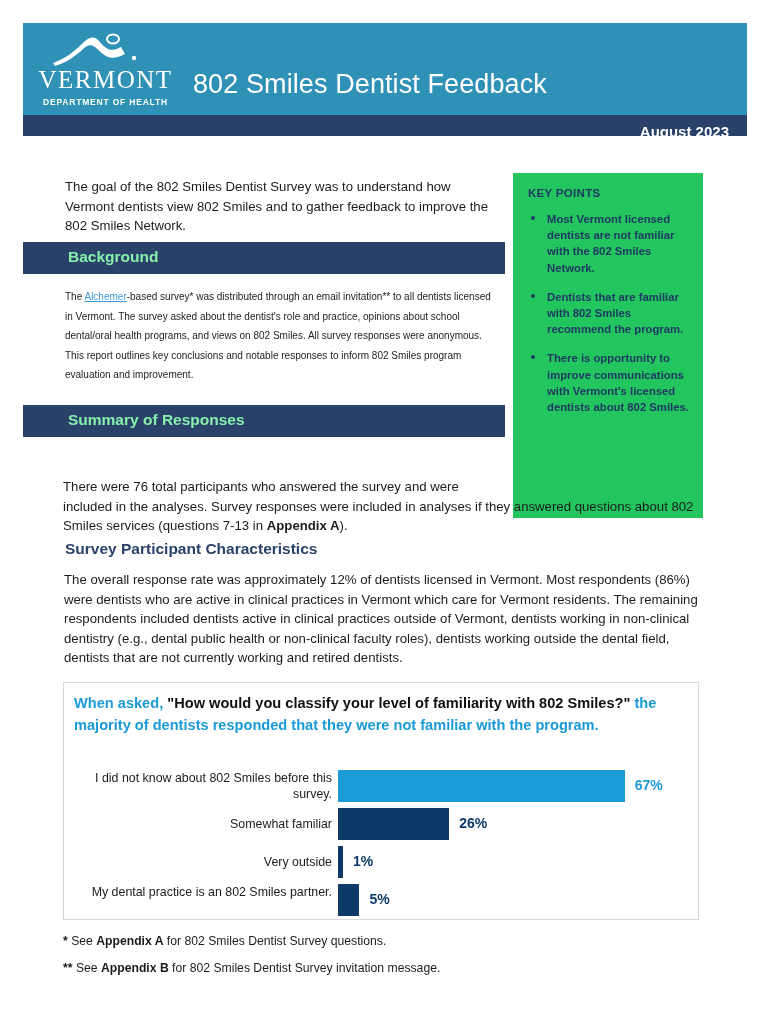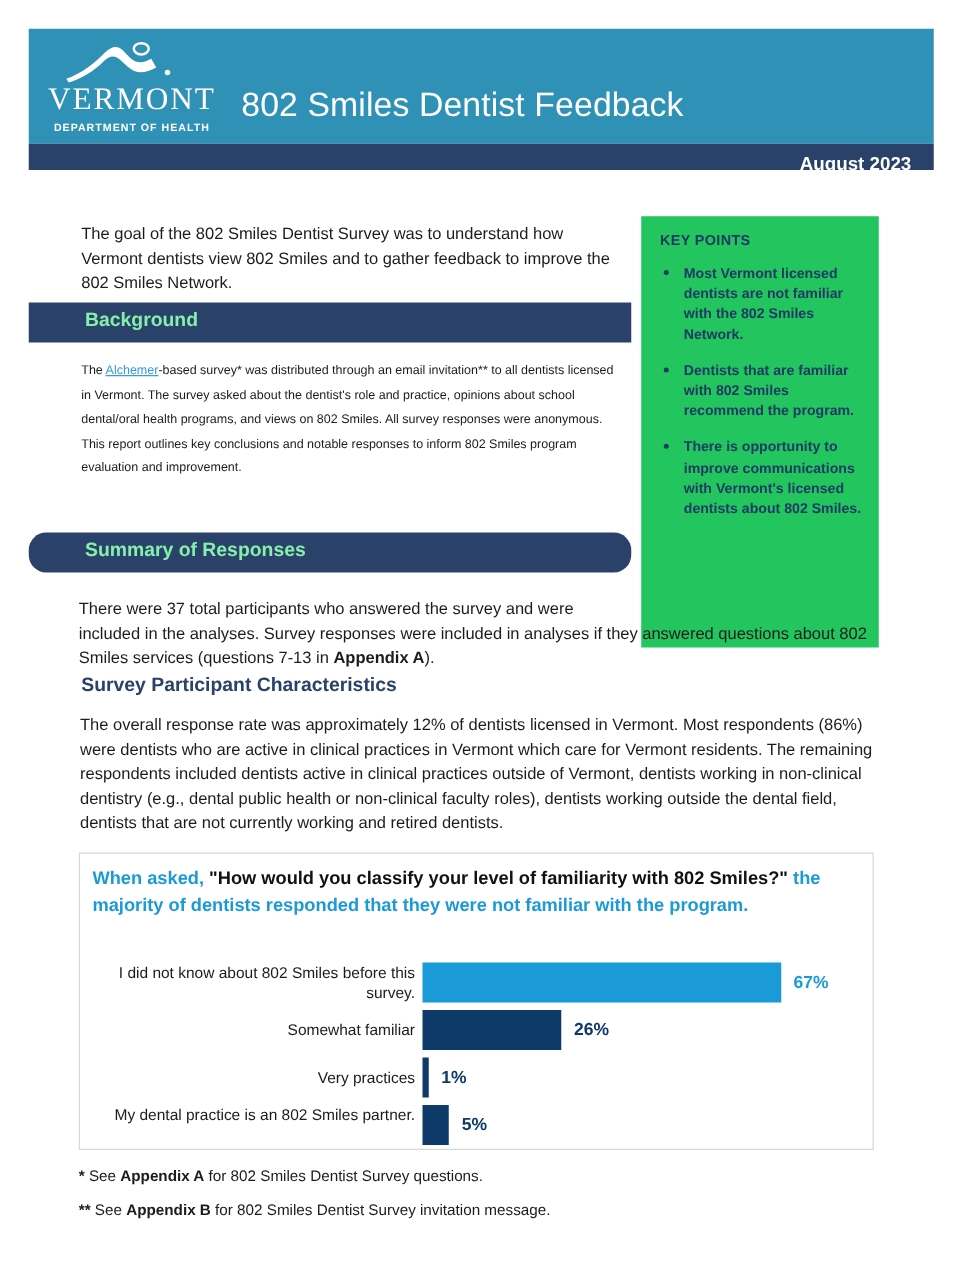--- a/index.html
+++ b/index.html
@@ -102,21 +102,21 @@
     background: #2a4269;
   }
   .section-bar span {
     position: absolute;
     left: 45px; top: 6px;
     font-size: 15.5px;
     font-weight: bold;
     color: #86efac;
   }
   #bar-background { top: 242px; }
-  #bar-summary    { top: 426px; border-radius: 14px; }
+  #bar-summary    { top: 405px; }
 
   .bg-para {
     position: absolute;
     left: 65px; top: 287px;
     width: 432px;
     font-size: 10px;
     line-height: 19.5px;
     color: #1c1c1c;
   }
   .link {
@@ -308,21 +308,21 @@
         <span>There is opportunity to improve communications with Vermont's licensed dentists about 802 Smiles.</span>
       </li>
     </ul>
   </div>
 
   <div class="section-bar" id="bar-summary">
     <span>Summary of Responses</span>
   </div>
 
   <div class="summary-para">
-    <span class="l1">There were 37 total participants who answered the survey and were</span><span>included in the analyses. Survey responses were included in analyses if they answered questions about 802 Smiles services (questions 7-13 in </span><b>Appendix A</b><span>).</span>
+    <span class="l1">There were 76 total participants who answered the survey and were</span><span>included in the analyses. Survey responses were included in analyses if they answered questions about 802 Smiles services (questions 7-13 in </span><b>Appendix A</b><span>).</span>
   </div>
 
   <div class="sub-head">Survey Participant Characteristics</div>
   <div class="char-para">The overall response rate was approximately 12% of dentists licensed in Vermont. Most respondents (86%) were dentists who are active in clinical practices in Vermont which care for Vermont residents. The remaining respondents included dentists active in clinical practices outside of Vermont, dentists working in non-clinical dentistry (e.g., dental public health or non-clinical faculty roles), dentists working outside the dental field, dentists that are not currently working and retired dentists.</div>
 
   <div class="chart-panel">
 
     <div class="chart-callout">
       <span class="ca-blue">When asked,</span>
       <span class="ca-black">"How would you classify your level of familiarity with 802 Smiles?"</span>
@@ -334,21 +334,21 @@
           <div class="row-label two-line">I did not know about 802 Smiles before this survey.</div>
           <div class="row-bar" style="width: 286.76px; background: rgb(27, 154, 216);"></div>
           <div class="row-value" style="left: 570.76px; color: rgb(27, 154, 216);">67%</div>
         </div>
         <div class="chart-row">
           <div class="row-label one-line">Somewhat familiar</div>
           <div class="row-bar" style="width: 111.28px; background: rgb(13, 58, 104);"></div>
           <div class="row-value" style="left: 395.28px; color: rgb(13, 58, 104);">26%</div>
         </div>
         <div class="chart-row">
-          <div class="row-label one-line">Very practices</div>
+          <div class="row-label one-line">Very outside</div>
           <div class="row-bar" style="width: 5px; background: rgb(13, 58, 104);"></div>
           <div class="row-value" style="left: 289px; color: rgb(13, 58, 104);">1%</div>
         </div>
         <div class="chart-row">
           <div class="row-label two-line">My dental practice is an 802 Smiles partner.</div>
           <div class="row-bar" style="width: 21.4px; background: rgb(13, 58, 104);"></div>
           <div class="row-value" style="left: 305.4px; color: rgb(13, 58, 104);">5%</div>
         </div>
       </div>
   </div>

